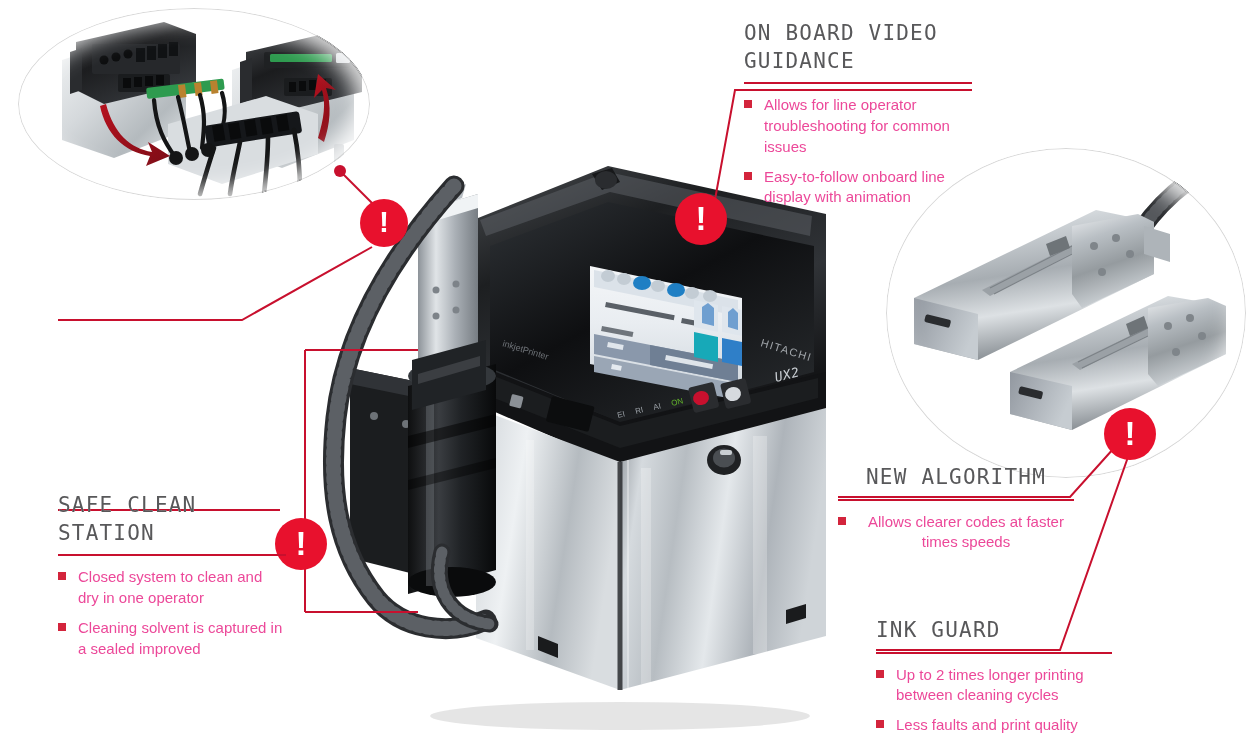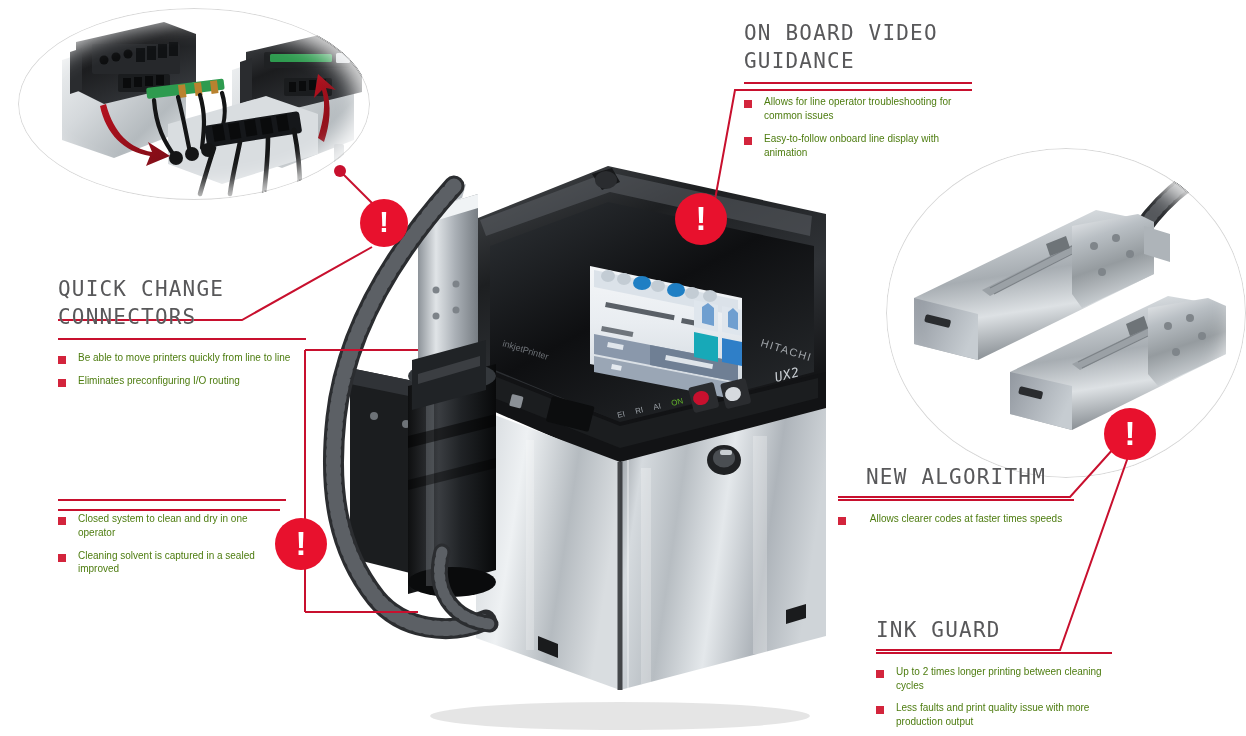--- a/index.html
+++ b/index.html
@@ -47,23 +47,23 @@
     height: 2px;
     background: #c8102e;
     margin-top: 7px;
     margin-bottom: 11px;
   }
   ul.bullets { list-style: none; margin: 0; padding: 0; }
   ul.bullets li {
     position: relative;
     padding-left: 20px;
     margin-bottom: 9px;
-    font-size: 10px;
+    font-size: 15px;
     line-height: 1.38;
-    color: #4d7c0f;
+    color: #ec4899;
   }
   ul.bullets li:last-child { margin-bottom: 0; }
   ul.bullets li::before {
     content: "";
     position: absolute;
     left: 0; top: 5px;
     width: 8px; height: 8px;
     background: #d3243c;
   }
 
@@ -519,31 +519,24 @@
     <div class="callout" style="left:744px; top:20px; width:228px;">
       <h2>ON BOARD VIDEO
 GUIDANCE</h2>
       <div class="rule"></div>
       <ul class="bullets">
         <li>Allows for line operator troubleshooting for common issues</li>
         <li>Easy-to-follow onboard line display with animation</li>
       </ul>
     </div>
 
-    <div class="callout" style="left:58px; top:276px; width:248px;">
-      <h2>QUICK CHANGE
-CONNECTORS</h2>
-      <div class="rule"></div>
-      <ul class="bullets">
-        <li>Be able to move printers quickly from line to line</li>
-        <li>Eliminates preconfiguring I/O routing</li>
-      </ul>
-    </div>
 
     <div class="callout" style="left:58px; top:492px; width:228px;">
+      <h2>SAFE CLEAN
+STATION</h2>
       <div class="rule"></div>
       <ul class="bullets">
         <li>Closed system to clean and dry in one operator</li>
         <li>Cleaning solvent is captured in a sealed improved</li>
       </ul>
     </div>
 
     <div class="callout" style="left:838px; top:464px; width:236px;text-align:center;">
       <h2>NEW ALGORITHM</h2>
       <div class="rule"></div>

